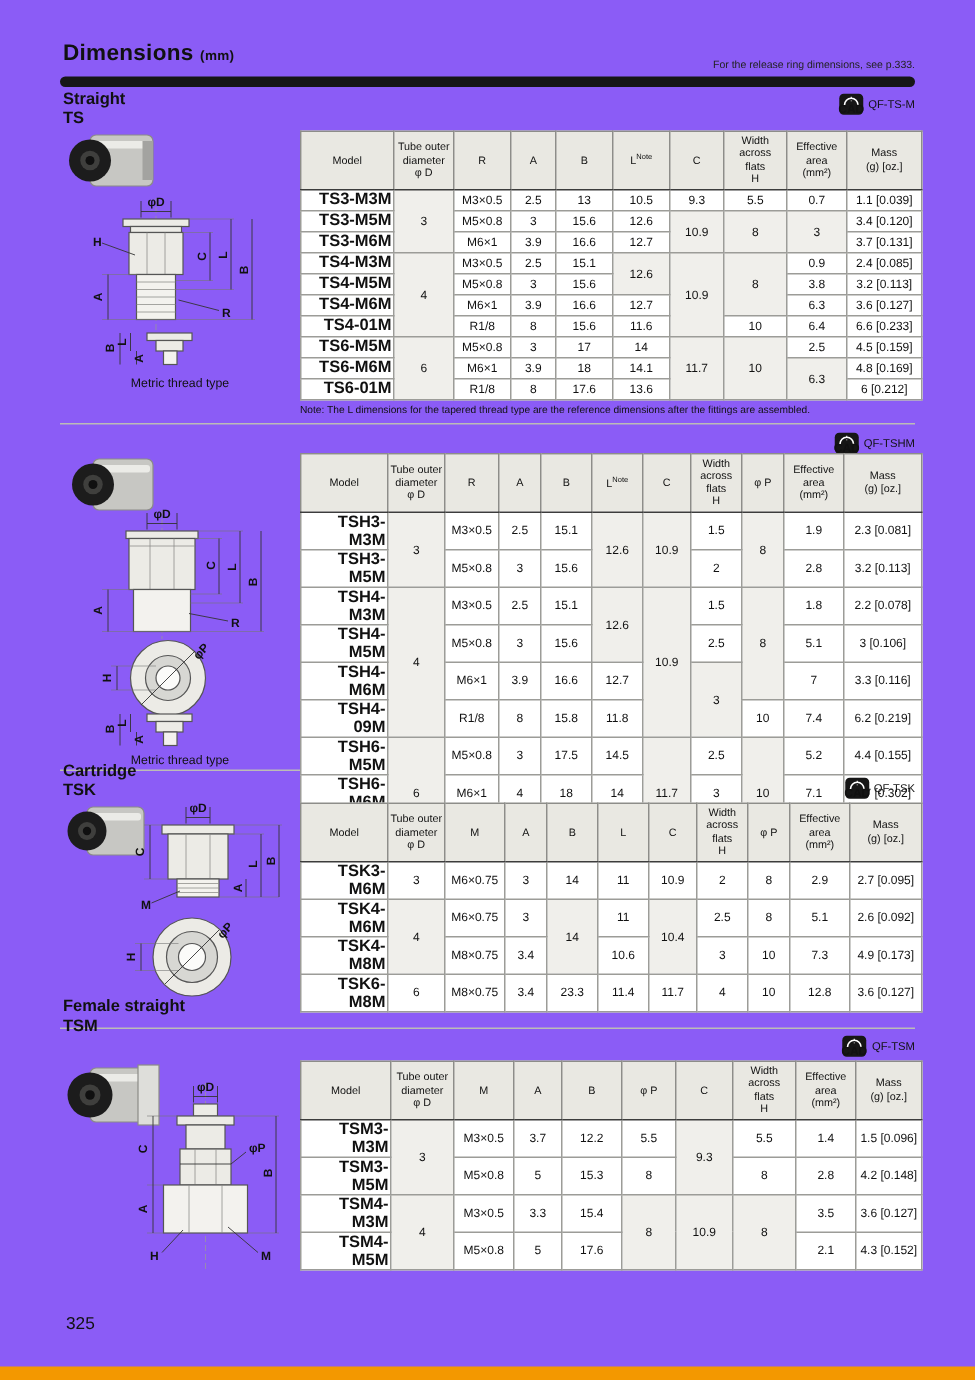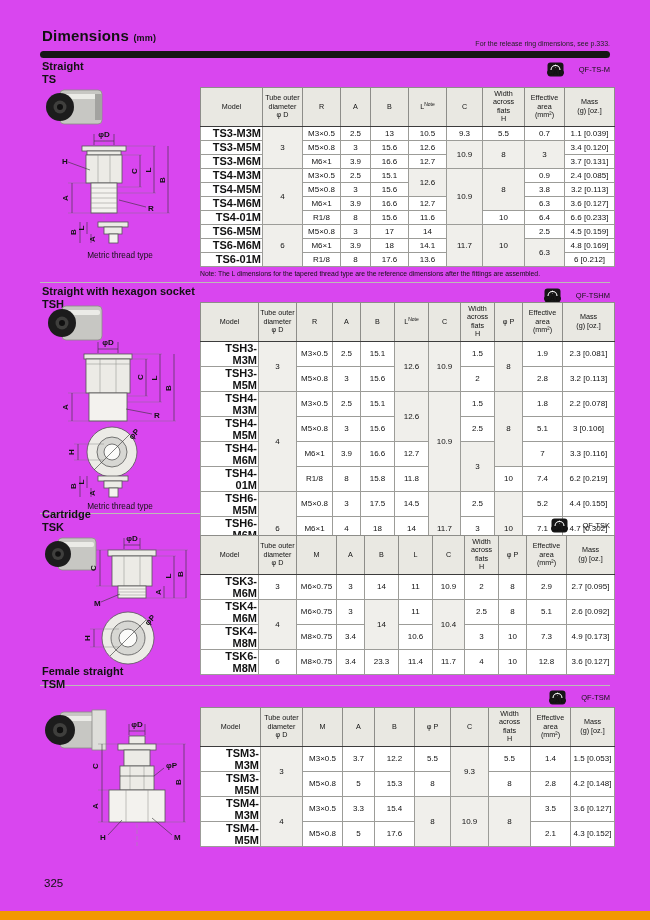--- a/index.html
+++ b/index.html
@@ -1,24 +1,24 @@
 <!DOCTYPE html>
 <html><head>
 <meta charset="utf-8">
 <style>
   html,body{margin:0;padding:0}
-  .page{position:relative;width:650px;height:920px;background:#d946ef;
+  .page{position:relative;width:650px;height:920px;background:#8b5cf6;
         font-family:"Liberation Sans",sans-serif;color:#111;overflow:hidden}
   .hdr-title{position:absolute;left:42px;top:27px;font-size:15px;font-weight:bold;letter-spacing:.2px}
   .hdr-title .mm{font-size:9px;font-weight:bold}
   .hdr-note{position:absolute;right:40px;top:40px;font-size:7px;color:#222}
   .hdr-bar{position:absolute;left:40px;top:51px;width:570px;height:7px;background:#161616;border-radius:4px}
   .sep{position:absolute;left:40px;width:570px;height:1px;background:#bcbcb6}
   .sec-title{position:absolute;left:42px;font-size:11px;font-weight:bold;line-height:12.5px}
-  .cad{position:absolute;display:flex;align-items:center;gap:15px;font-size:7.5px;color:#111}
+  .cad{position:absolute;display:flex;align-items:center;gap:3px;font-size:7.5px;color:#111}
   .cad svg{display:block}
   .tbl{position:absolute;left:200px;width:416px}
   table{border-collapse:collapse;table-layout:fixed;border:1.5px solid #3c3c3c;background:#fff;width:414px}
   th{background:#e9e8e2;font-weight:normal;font-size:7.2px;line-height:1.18;white-space:pre-line;
      border:1px solid #8d8d89;border-bottom:1.4px solid #3c3c3c;text-align:center;vertical-align:middle;padding:2px 0}
   th sup{font-size:5px}
   td{border:1px solid #9c9c98;font-size:8px;text-align:center;height:13px;padding:0 1px;vertical-align:middle;background:#fff}
   tr.gs td{border-top:1.4px solid #4a4a46}
   td.model{font-weight:bold;text-align:right;padding-left:3px;font-size:11px}
   td.mg{background:#f0efeb}
@@ -259,23 +259,20 @@
             <td>8</td>
             <td>17.6</td>
             <td>13.6</td>
             <td>6 [0.212]</td>
           </tr>
         </tbody>
       </table>
     <div class="note">Note: The L dimensions for the tapered thread type are the reference dimensions after the fittings are assembled.</div>
   </div>
 
-  <div class="sec-title" style="top:285px">
-    <span>Straight with hexagon socket</span><br><span>TSH</span>
-  </div>
   <div class="cad" style="top:288px;right:40px">
     <svg width="17" height="15" viewBox="0 0 17 15">
       <rect x="0.5" y="0.5" width="16" height="14" rx="3" fill="#161616"></rect>
       <path d="M4 8 A4.5 4.5 0 0 1 13 8" fill="none" stroke="#fff" stroke-width="1.1"></path>
       <line x1="8.5" y1="2.5" x2="8.5" y2="5.5" stroke="#fff" stroke-width="0.7" stroke-dasharray="1.5 1"></line>
       <text x="8.5" y="13" text-anchor="middle" font-size="5.2" font-weight="bold" fill="#fff">CAD</text>
     </svg>
     <span>QF-TSHM</span>
   </div>
 
@@ -429,21 +426,21 @@
             <td class="model">TSH4-M6M</td>
             <td>M6×1</td>
             <td>3.9</td>
             <td>16.6</td>
             <td>12.7</td>
             <td rowspan="2" class="mg">3</td>
             <td>7</td>
             <td>3.3 [0.116]</td>
           </tr>
           <tr>
-            <td class="model">TSH4-01M</td>
+            <td class="model">TSH4-09M</td>
             <td>R1/8</td>
             <td>8</td>
             <td>15.8</td>
             <td>11.8</td>
             <td>10</td>
             <td>7.4</td>
             <td>6.2 [0.219]</td>
           </tr>
           <tr class="gs">
             <td class="model">TSH6-M5M</td>
@@ -736,21 +733,21 @@
           <tr class="gs">
             <td class="model">TSM3-M3M</td>
             <td rowspan="2" class="mg">3</td>
             <td>M3×0.5</td>
             <td>3.7</td>
             <td>12.2</td>
             <td>5.5</td>
             <td rowspan="2" class="mg">9.3</td>
             <td>5.5</td>
             <td>1.4</td>
-            <td>1.5 [0.053]</td>
+            <td>1.5 [0.096]</td>
           </tr>
           <tr>
             <td class="model">TSM3-M5M</td>
             <td>M5×0.8</td>
             <td>5</td>
             <td>15.3</td>
             <td>8</td>
             <td>8</td>
             <td>2.8</td>
             <td>4.2 [0.148]</td>

